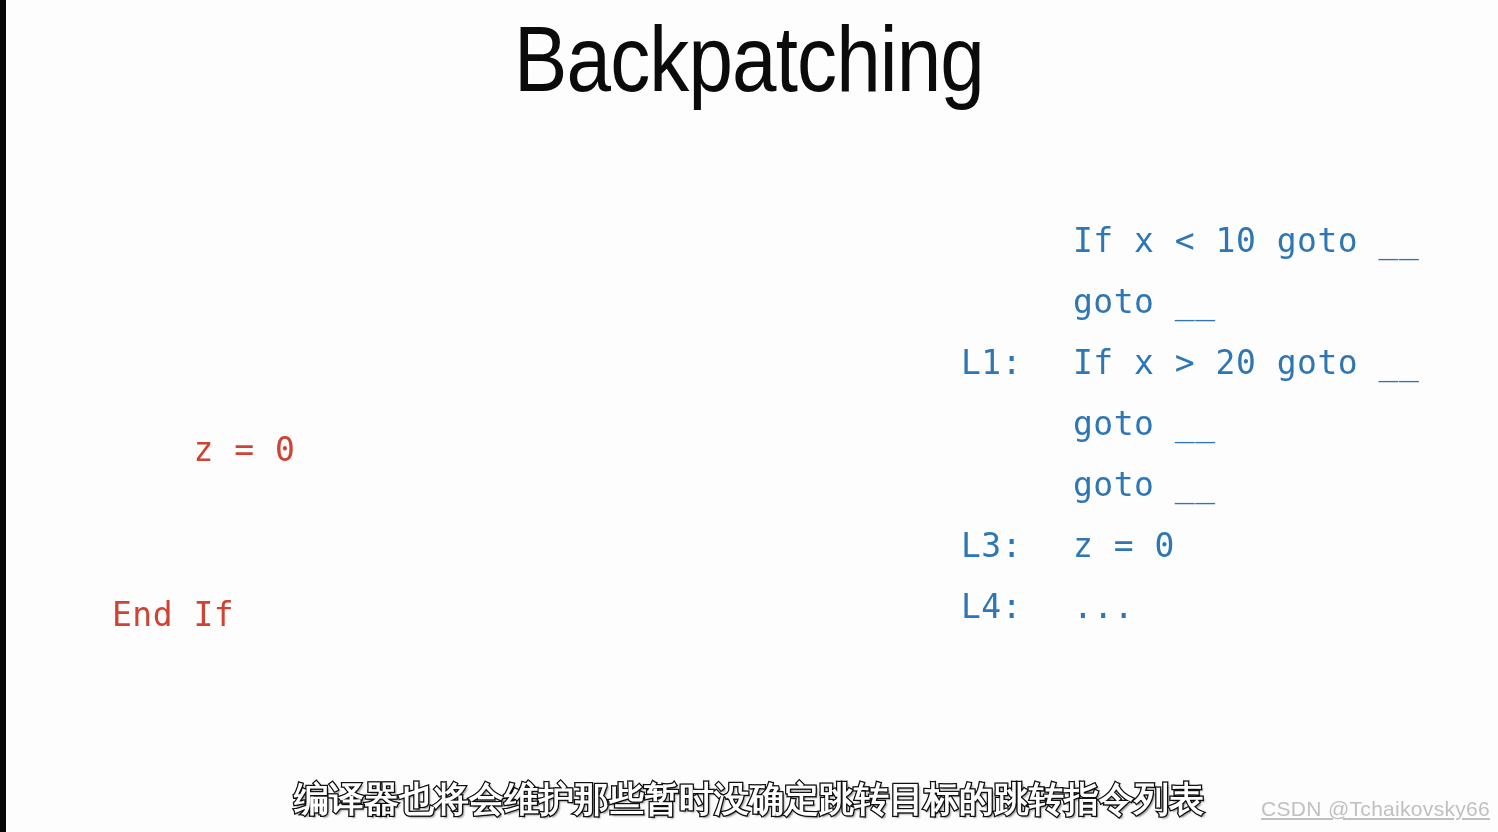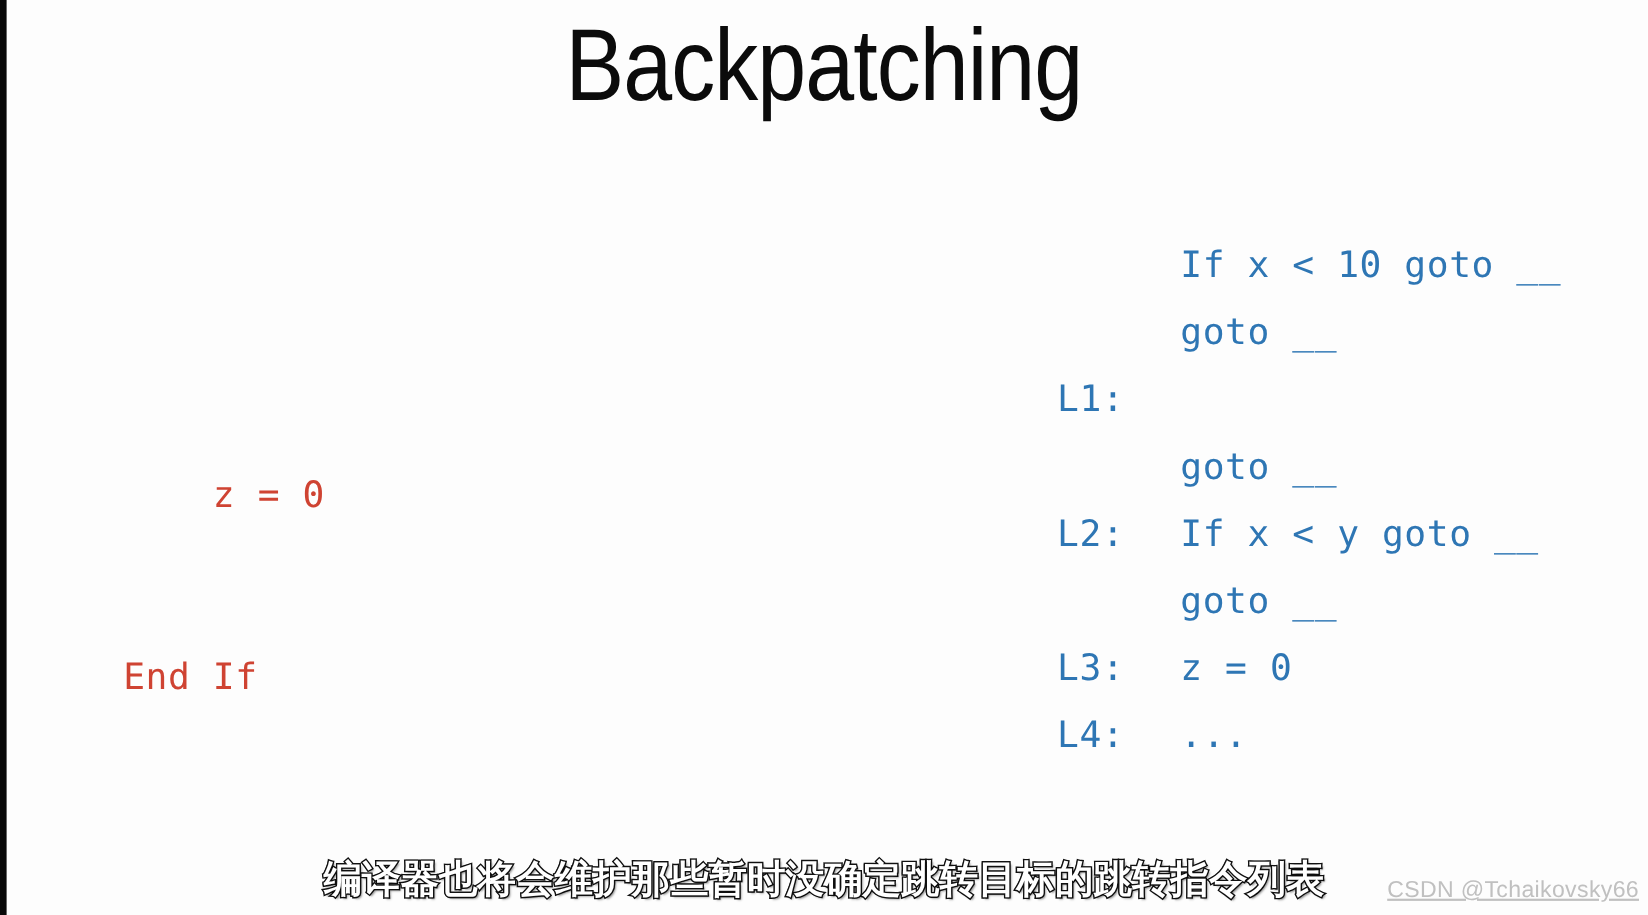--- a/index.html
+++ b/index.html
@@ -142,28 +142,25 @@
     <div class="ir-row">
       <span class="ir-label"></span>
       <span class="ir-text">If x &lt; 10 goto __</span>
     </div>
     <div class="ir-row">
       <span class="ir-label"></span>
       <span class="ir-text">goto __</span>
     </div>
     <div class="ir-row">
       <span class="ir-label">L1:</span>
+      <span class="ir-text">If x &gt; 20 goto __</span>
     </div>
     <div class="ir-row">
       <span class="ir-label"></span>
       <span class="ir-text">goto __</span>
-    </div>
-    <div class="ir-row">
-      <span class="ir-label">L2:</span>
-      <span class="ir-text">If x &lt; y goto __</span>
     </div>
     <div class="ir-row">
       <span class="ir-label"></span>
       <span class="ir-text">goto __</span>
     </div>
     <div class="ir-row">
       <span class="ir-label">L3:</span>
       <span class="ir-text">z = 0</span>
     </div>
     <div class="ir-row">

